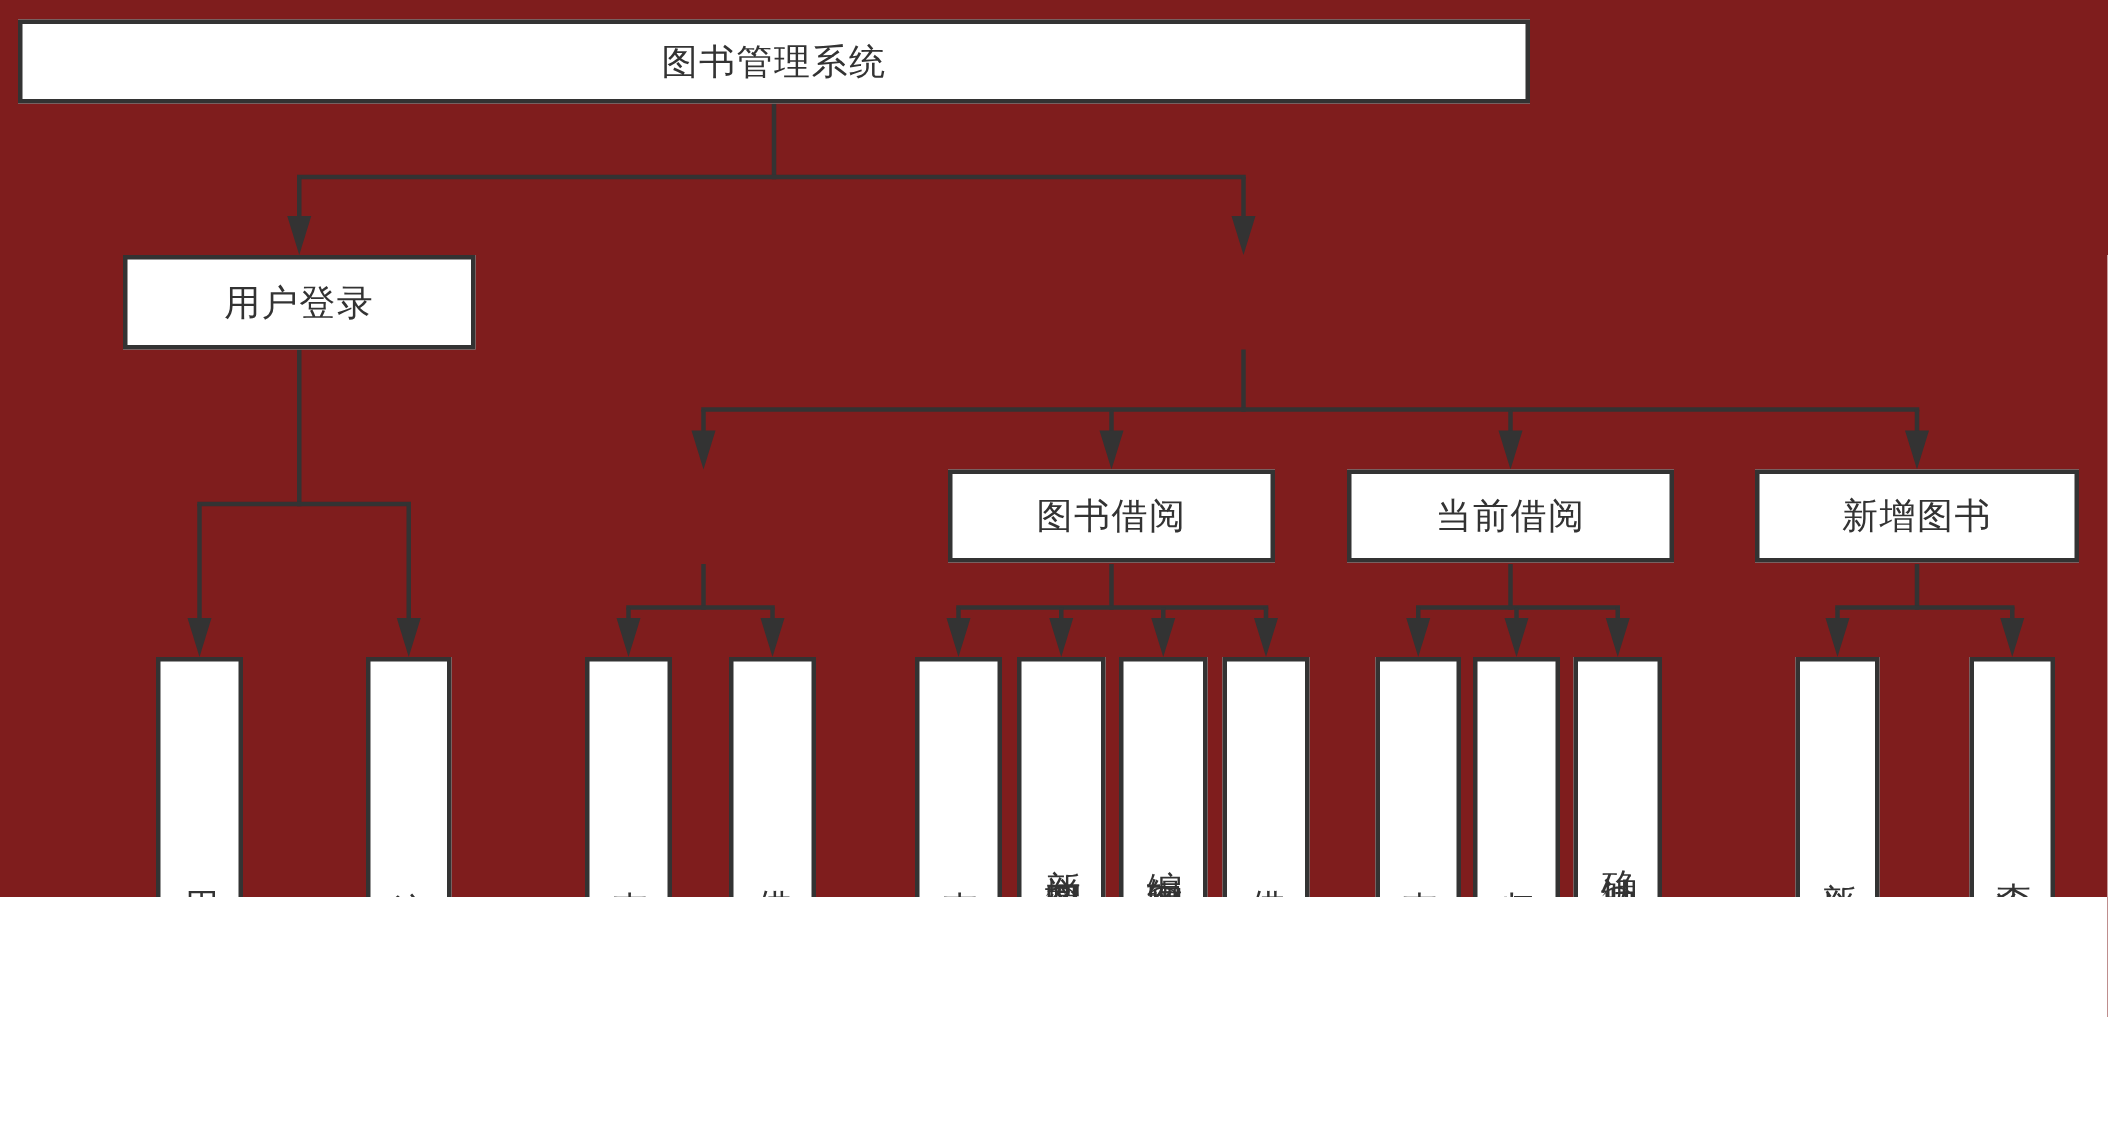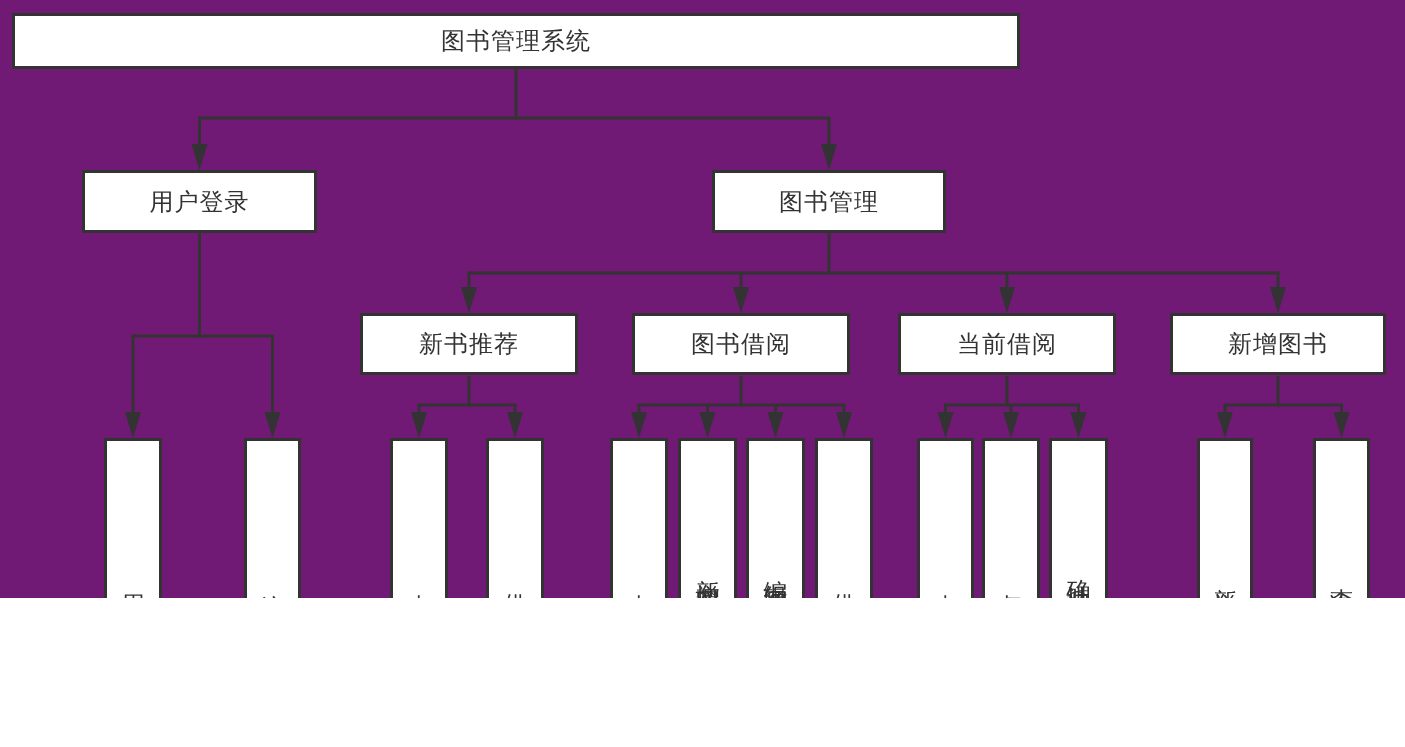--- a/index.html
+++ b/index.html
@@ -1,19 +1,19 @@
 <!DOCTYPE html>
 <html><head>
 <meta charset="utf-8">
 <style>
   html,body{margin:0;padding:0;background:#ffffff;}
   #canvas{
     position:relative;
     width:1405px;height:598px;
-    background:#701a75;
+    background:#7f1d1d;
     font-family:"Liberation Sans","DejaVu Sans",sans-serif;
     color:#333333;
     overflow:hidden;
   }
   #wires{position:absolute;left:0;top:0;width:1405px;height:747px;}
   .node{
     position:absolute;
     box-sizing:border-box;
     border:3px solid #333333;
     background:#ffffff;
@@ -115,27 +115,21 @@
     </g>
   </svg>
 
   <div class="node" style="left:12px;top:13px;width:1008px;height:56px;">
     <span class="h-label">图书管理系统</span>
   </div>
 
   <div class="node" style="left:82px;top:170px;width:235px;height:63px;">
     <span class="h-label">用户登录</span>
   </div>
-  <div class="node" style="left:712px;top:170px;width:234px;height:63px;">
-    <span class="h-label">图书管理</span>
-  </div>
 
-  <div class="node" style="left:360px;top:313px;width:218px;height:62px;">
-    <span class="h-label">新书推荐</span>
-  </div>
   <div class="node" style="left:632px;top:313px;width:218px;height:62px;align-items:center;">
     <span class="h-label">图书借阅</span>
   </div>
   <div class="node" style="left:898px;top:313px;width:218px;height:62px;text-align:right;">
     <span class="h-label">当前借阅</span>
   </div>
   <div class="node" style="left:1170px;top:313px;width:216px;height:62px;">
     <span class="h-label">新增图书</span>
   </div>
 

